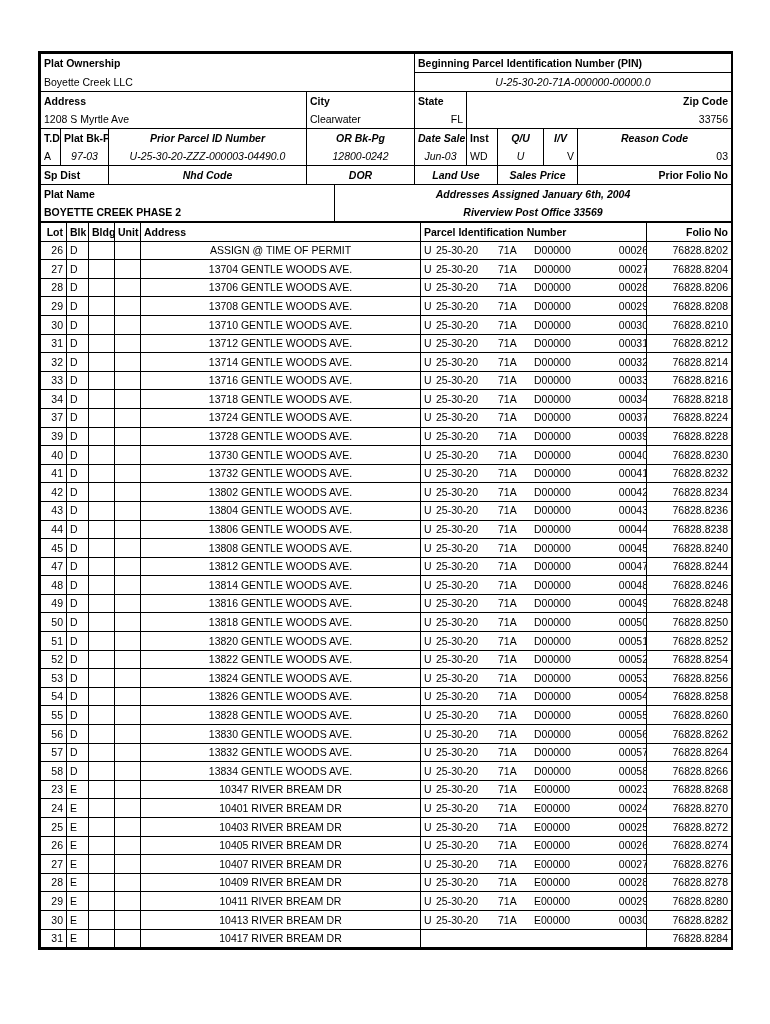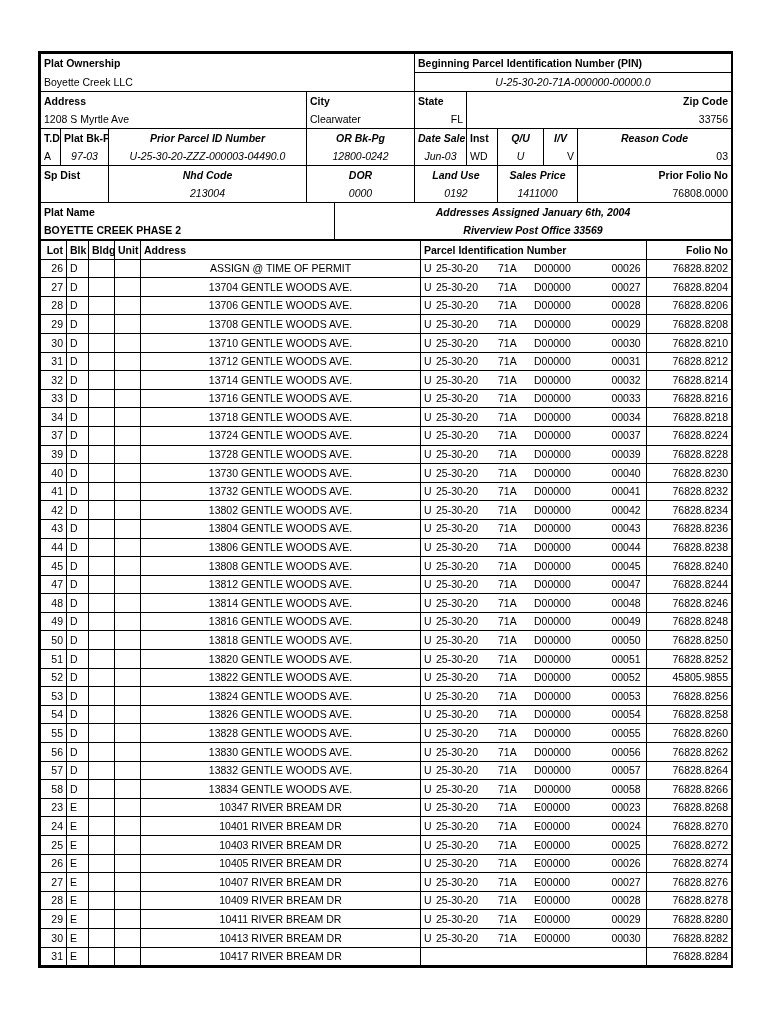--- a/index.html
+++ b/index.html
@@ -51,21 +51,21 @@
   
   table.data td { height: 17.6px; font-size: 10.5px; }
   .pin-cell {
     padding: 0 0 0 4px;
   }
   .pin-cell span { display: inline-block; }
   .pin-u   { width: 12px; text-align: left; }
   .pin-sec { width: 62px; text-align: left; }
   .pin-sub { width: 36px; text-align: left; }
   .pin-blk { width: 70px; text-align: left; }
-  .pin-lot { width: 44px; text-align: center; }
+  .pin-lot { width: 44px; text-align: right; }
 
   .addr { text-align: center; padding-right: 18px; }
 </style>
 </head>
 <body>
 
 <div id="sheet">
 
   <table class="grid hdr">
     <colgroup>
@@ -132,28 +132,20 @@
 
     <tr>
       <td class="b l nb-b" colspan="2">Sp Dist</td>
       <td class="b c nb-b" style="width:auto">Nhd Code</td>
       <td class="b c nb-b" colspan="2">DOR</td>
       <td class="b c nb-b" colspan="2">Land Use</td>
       <td class="b c nb-b" colspan="2">Sales Price</td>
       <td class="b r nb-b">Prior Folio No</td>
     </tr>
 
-    <tr>
-      <td class="c nb-t" colspan="2"></td>
-      <td class="c nb-t">213004</td>
-      <td class="c nb-t" colspan="2">0000</td>
-      <td class="c nb-t" colspan="2">0192</td>
-      <td class="c nb-t" colspan="2">1411000</td>
-      <td class="r nb-t">76808.0000</td>
-    </tr>
 
     <tr>
       <td class="b l nb-b" colspan="4">Plat Name</td>
       <td class="b c nb-b" colspan="6">Addresses Assigned January 6th, 2004</td>
     </tr>
 
     <tr>
       <td class="b l nb-t" colspan="4">BOYETTE CREEK PHASE 2</td>
       <td class="b c nb-t" colspan="6">Riverview Post Office 33569</td>
     </tr>
@@ -380,21 +372,21 @@
           <td class="pin-cell"><span class="pin-u">U</span><span class="pin-sec">25-30-20</span><span class="pin-sub">71A</span><span class="pin-blk">D00000</span><span class="pin-lot">00051</span></td>
           <td class="r">76828.8252</td>
         </tr>
         <tr>
           <td class="r">52</td>
           <td class="l">D</td>
           <td class="l"></td>
           <td class="l"></td>
           <td class="addr">13822 GENTLE WOODS AVE.</td>
           <td class="pin-cell"><span class="pin-u">U</span><span class="pin-sec">25-30-20</span><span class="pin-sub">71A</span><span class="pin-blk">D00000</span><span class="pin-lot">00052</span></td>
-          <td class="r">45805.9855</td>
+          <td class="r">76828.8254</td>
         </tr>
         <tr>
           <td class="r">53</td>
           <td class="l">D</td>
           <td class="l"></td>
           <td class="l"></td>
           <td class="addr">13824 GENTLE WOODS AVE.</td>
           <td class="pin-cell"><span class="pin-u">U</span><span class="pin-sec">25-30-20</span><span class="pin-sub">71A</span><span class="pin-blk">D00000</span><span class="pin-lot">00053</span></td>
           <td class="r">76828.8256</td>
         </tr>

